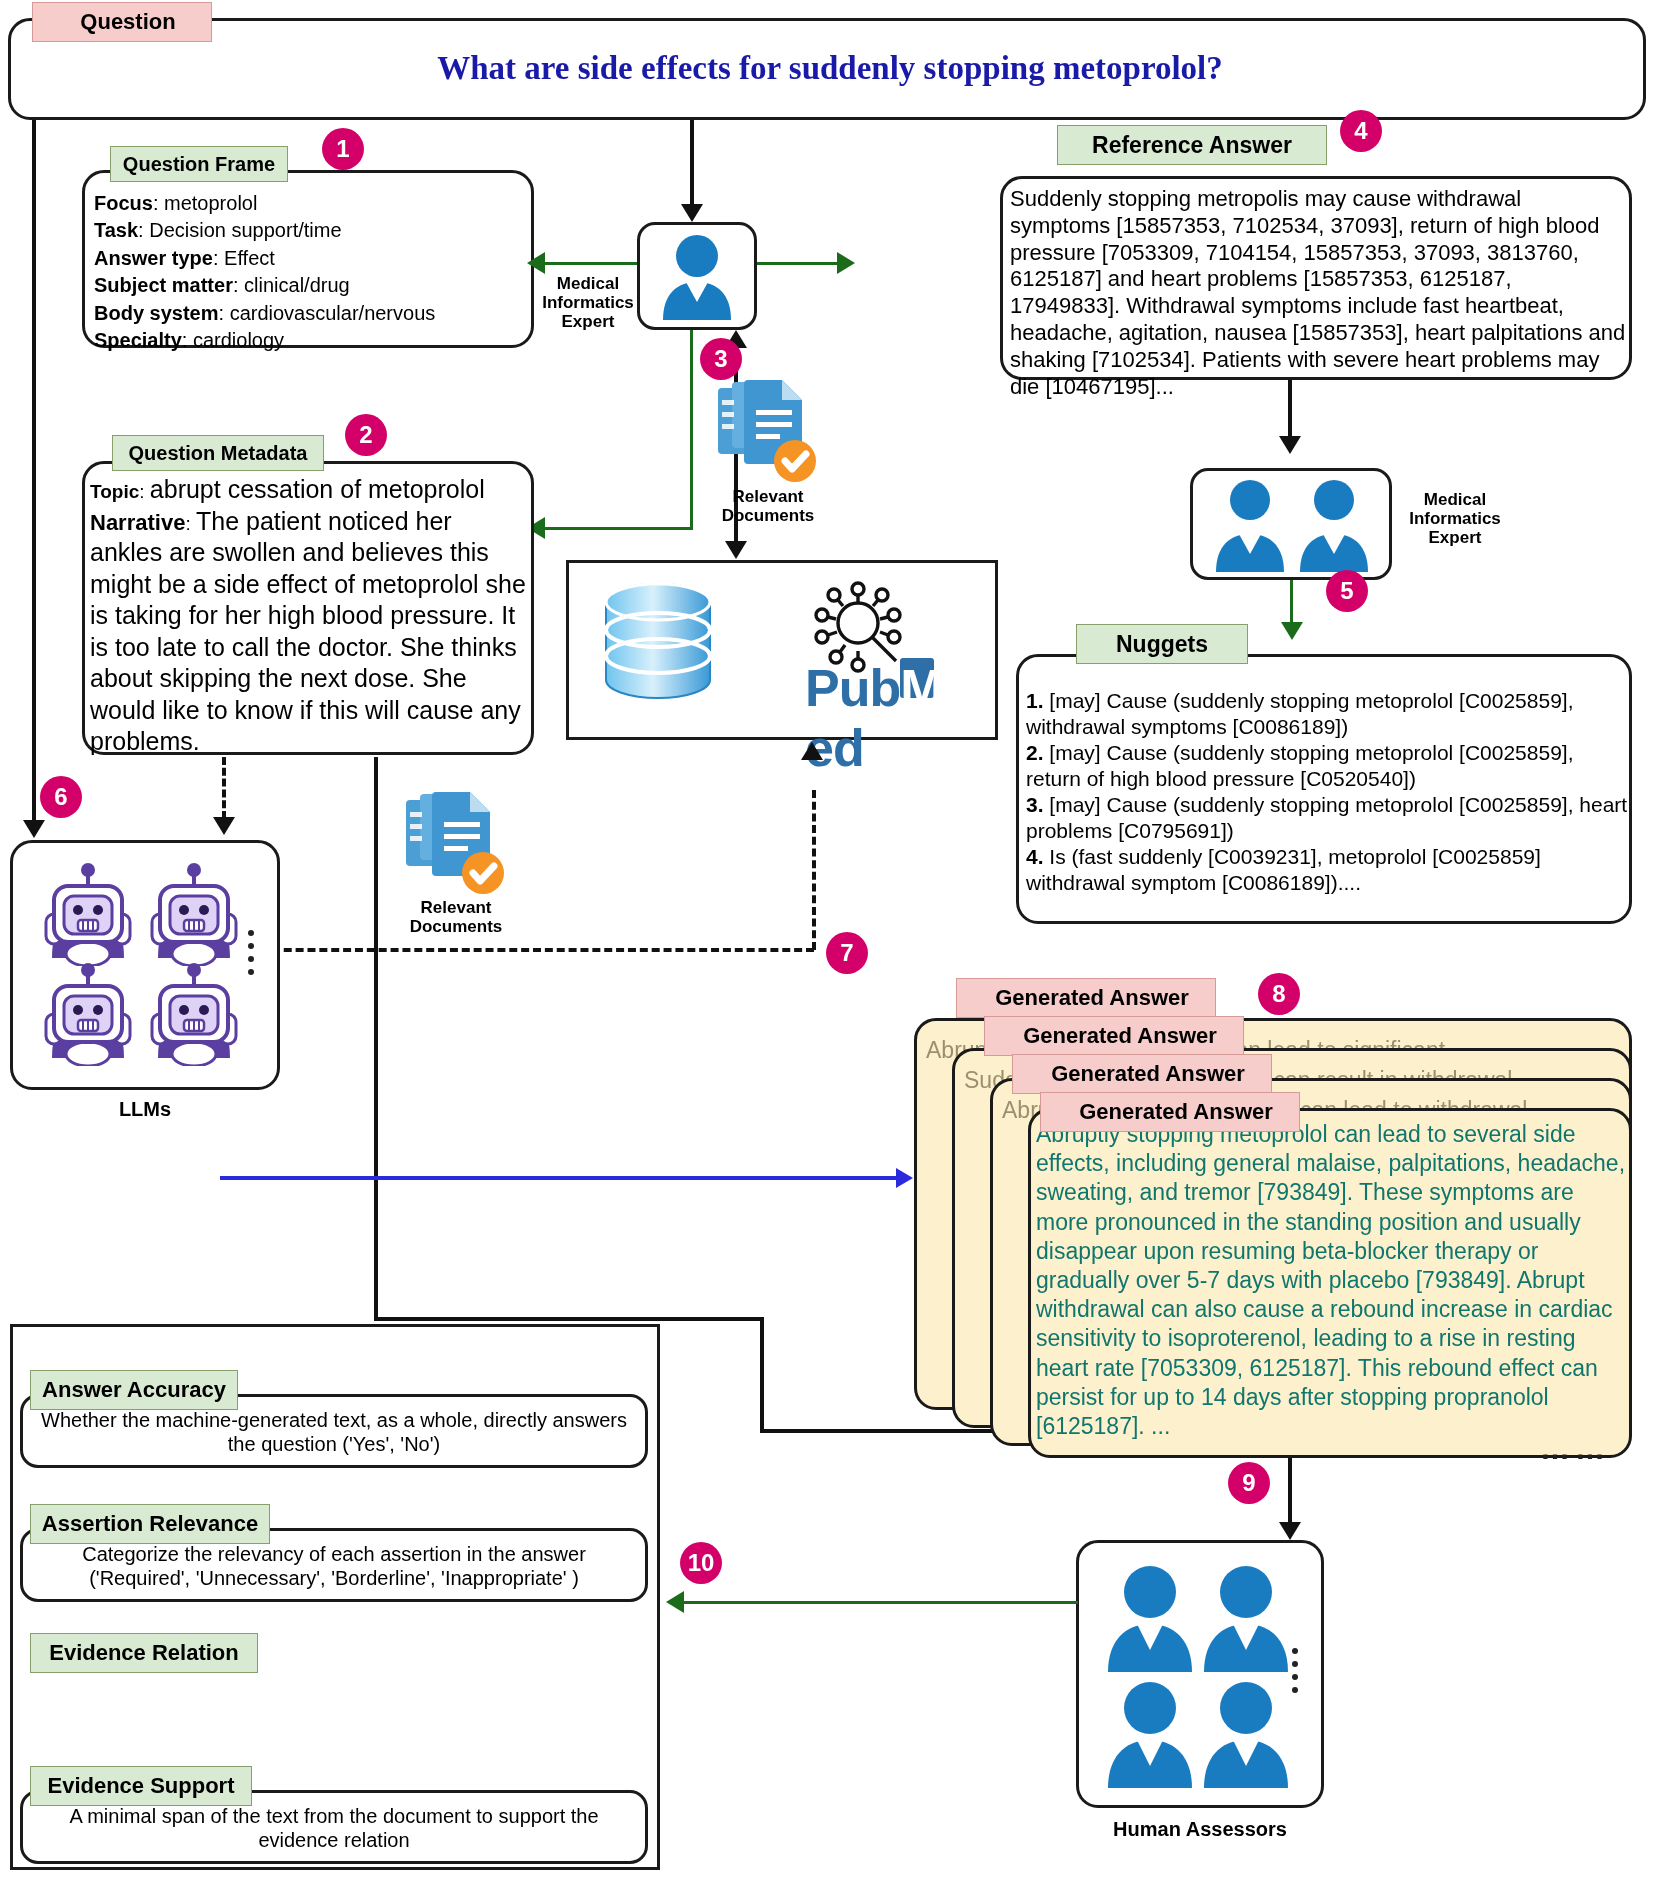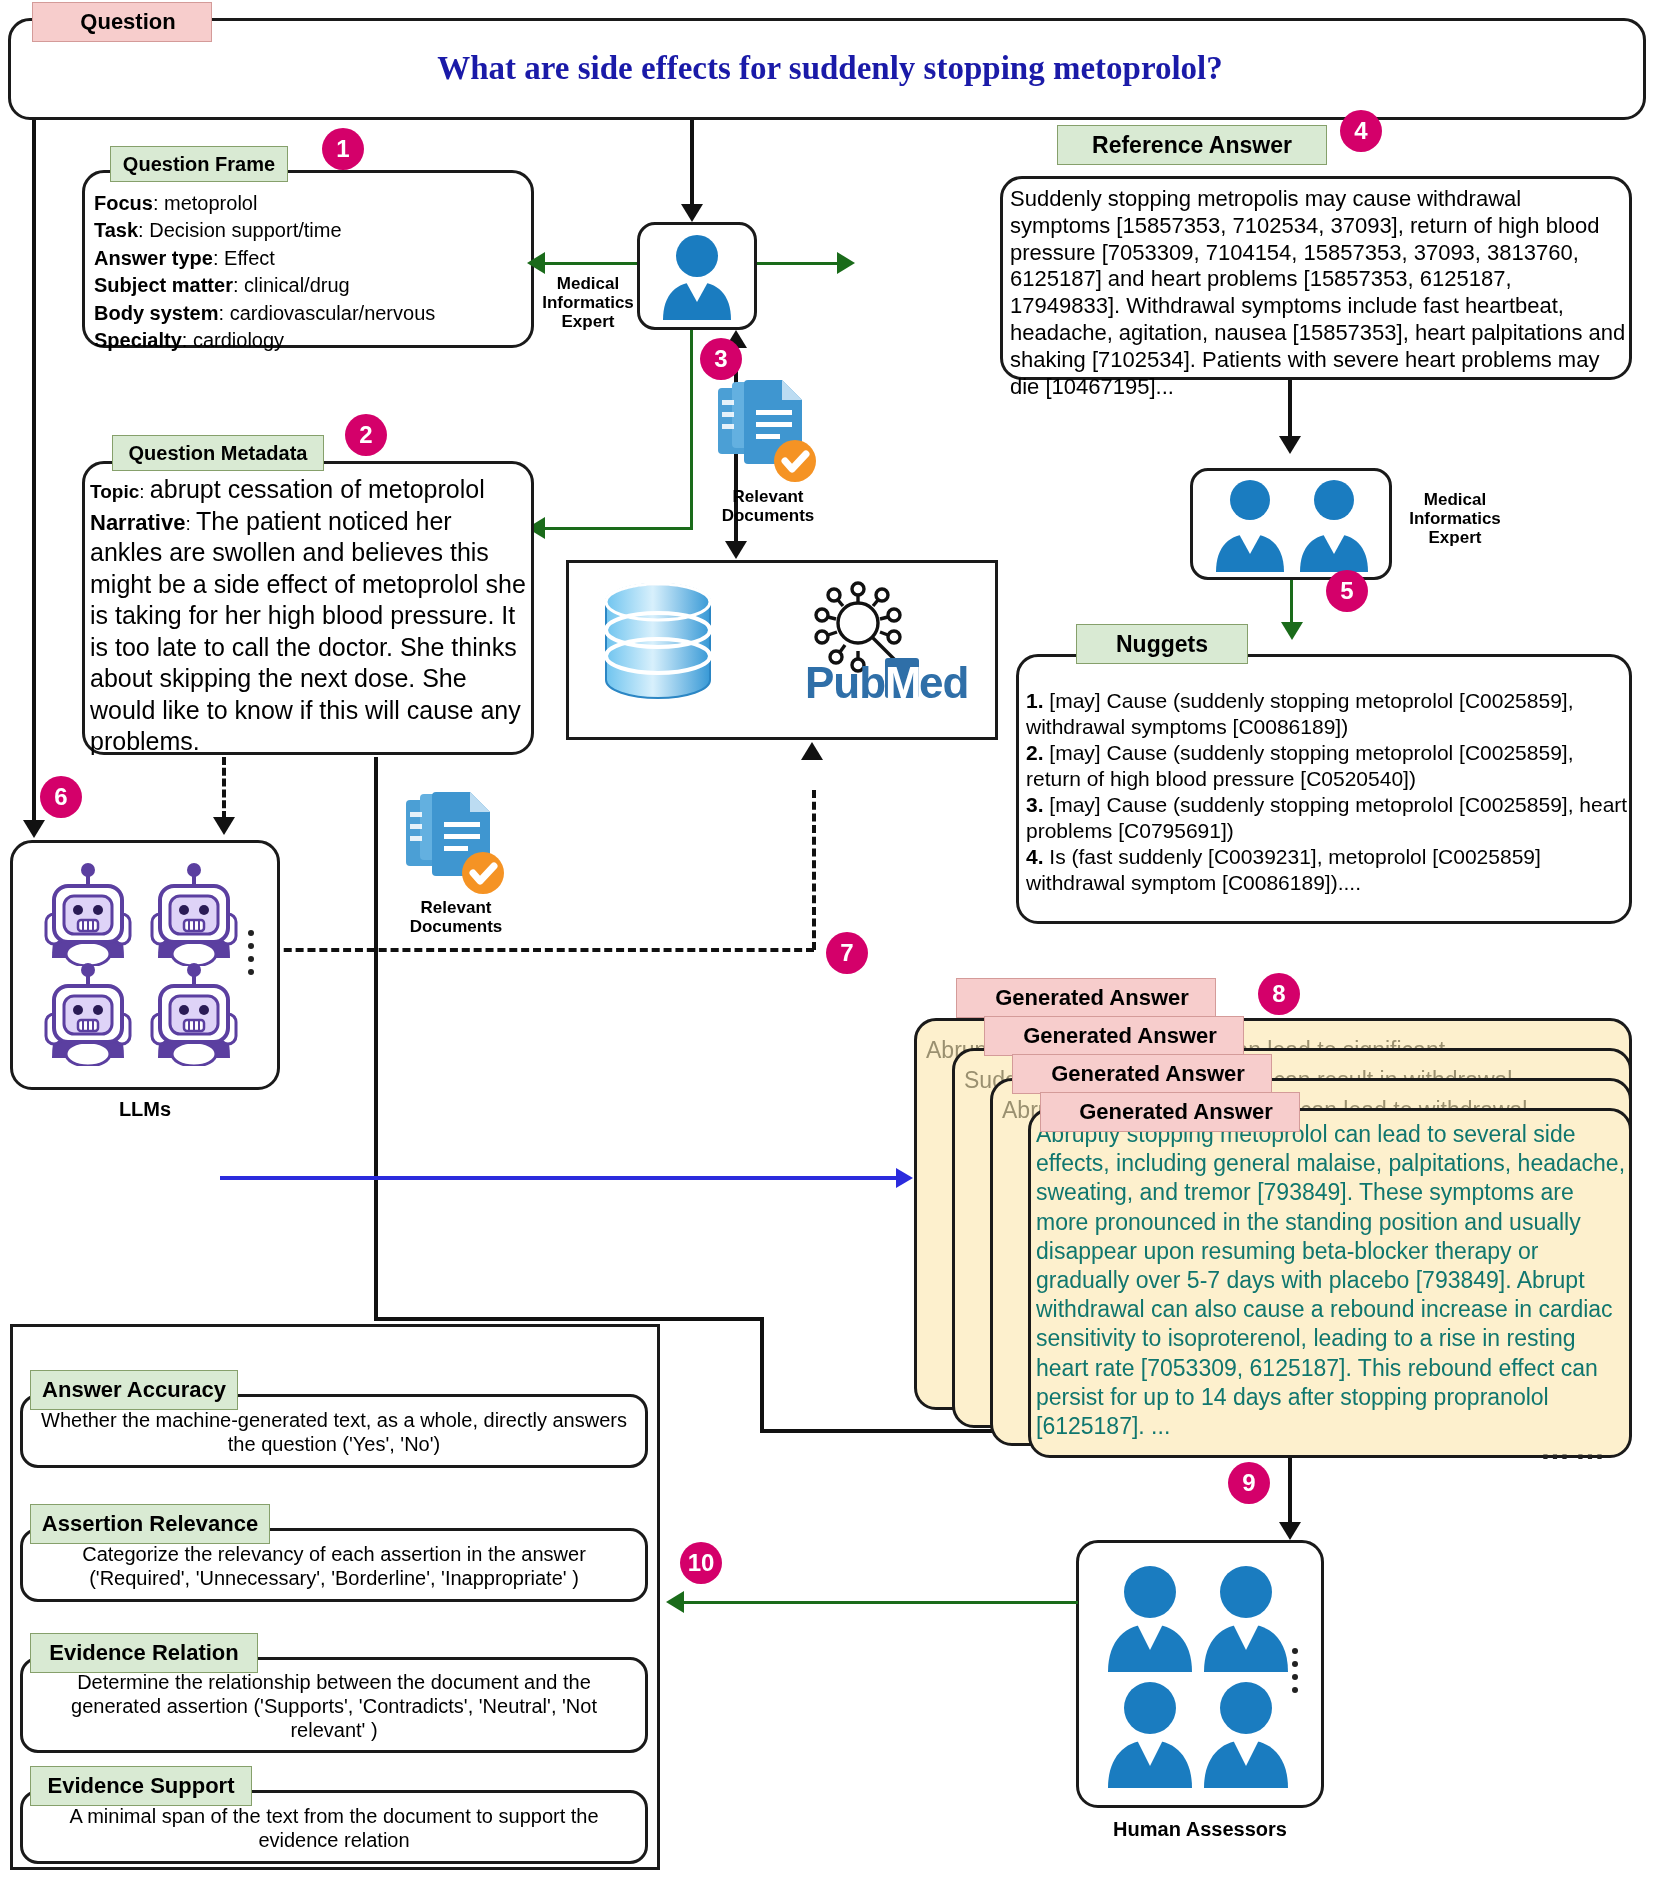--- a/index.html
+++ b/index.html
@@ -188,21 +188,21 @@
       <circle cx="12" cy="62" r="6"></circle>
         <line x1="18" y1="60" x2="27" y2="57"></line>
       <circle cx="84" cy="62" r="6"></circle>
         <line x1="78" y1="60" x2="70" y2="57"></line>
       <circle cx="26" cy="82" r="6"></circle>
         <line x1="30" y1="77" x2="35" y2="70"></line>
       <circle cx="48" cy="90" r="6"></circle>
         <line x1="48" y1="84" x2="48" y2="76"></line>
     </g>
   </svg>
-  <div style="position:absolute;left:805px;top:658px;width:180px;height:60px;font-weight:bold;font-size:44px;color:#2f6fa8;font-family:'Liberation Sans',sans-serif;letter-spacing:-1px;">
+  <div style="position:absolute;left:805px;top:658px;width:180px;height:60px;font-weight:bold;font-size:52px;color:#2f6fa8;font-family:'Liberation Sans',sans-serif;letter-spacing:-1px;">
     <span>Pub</span><span style="display:inline-block;width:34px;height:40px;background:#2f6fa8;color:#fff;text-align:center;border-radius:3px;">M</span><span>ed</span>
   </div>
 
   <div class="dash-v" style="left:812px;top:790px;height:160px;"></div>
   <div class="arrow ar-up" style="left:801px;top:742px;"></div>
   <div class="dash-h" style="left:260px;top:948px;width:554px;"></div>
   <div class="arrow ar-left" style="left:246px;top:938px;"></div>
   <div class="badge" style="left:826px;top:932px;">7</div>
 
   <svg style="position:absolute;left:404px;top:790px;width:104px;height:110px;" viewBox="0 0 104 110">
@@ -410,23 +410,20 @@
     <span>Answer Accuracy</span>
   </div>
 
   <div class="crit-body" style="left:20px;top:1528px;width:628px;height:74px;">
     <span style="font-size:20px;line-height:1.2;">Categorize the relevancy of each assertion in the answer ('Required', 'Unnecessary', 'Borderline', 'Inappropriate' )</span>
   </div>
   <div class="tab tab-green" style="left:30px;top:1504px;width:240px;height:40px;font-size:22px;">
     <span>Assertion Relevance</span>
   </div>
 
-  <div class="crit-body" style="left:20px;top:1657px;width:628px;height:96px;">
-    <span style="font-size:20px;line-height:1.2;">Determine the relationship between the document and the generated assertion ('Supports', 'Contradicts', 'Neutral', 'Not relevant' )</span>
-  </div>
   <div class="tab tab-green" style="left:30px;top:1633px;width:228px;height:40px;font-size:22px;">
     <span>Evidence Relation</span>
   </div>
 
   <div class="crit-body" style="left:20px;top:1790px;width:628px;height:74px;">
     <span style="font-size:20px;line-height:1.2;">A minimal span of the text from the document to support the evidence relation</span>
   </div>
   <div class="tab tab-green" style="left:30px;top:1766px;width:222px;height:40px;font-size:22px;">
     <span>Evidence Support</span>
   </div>

